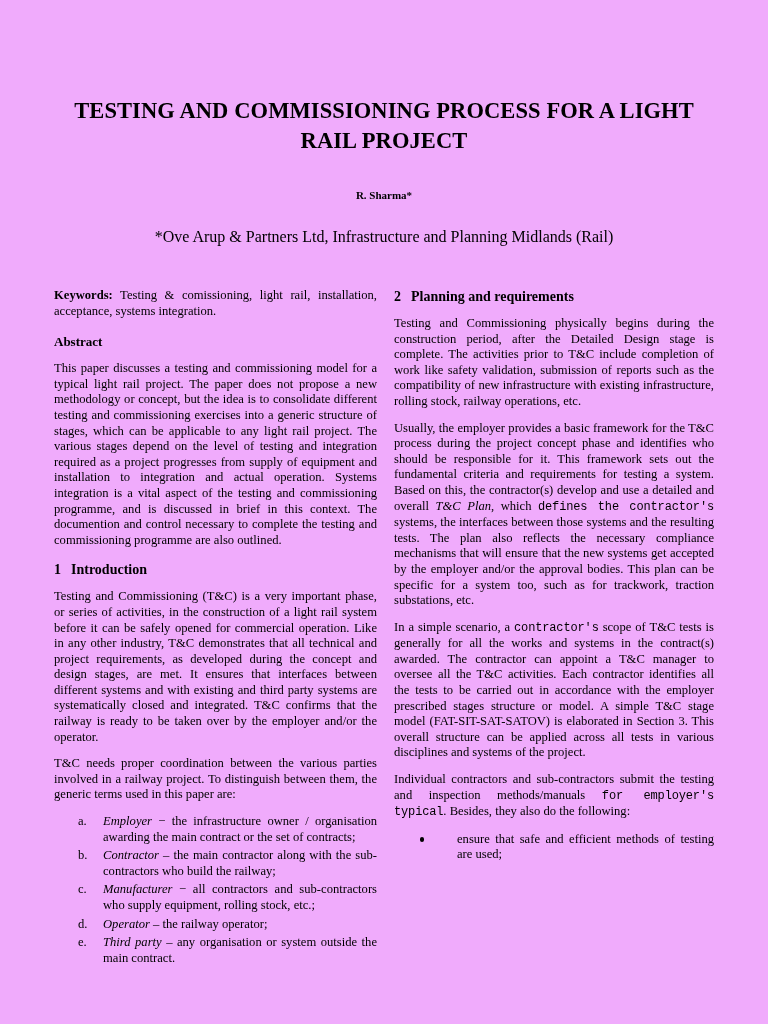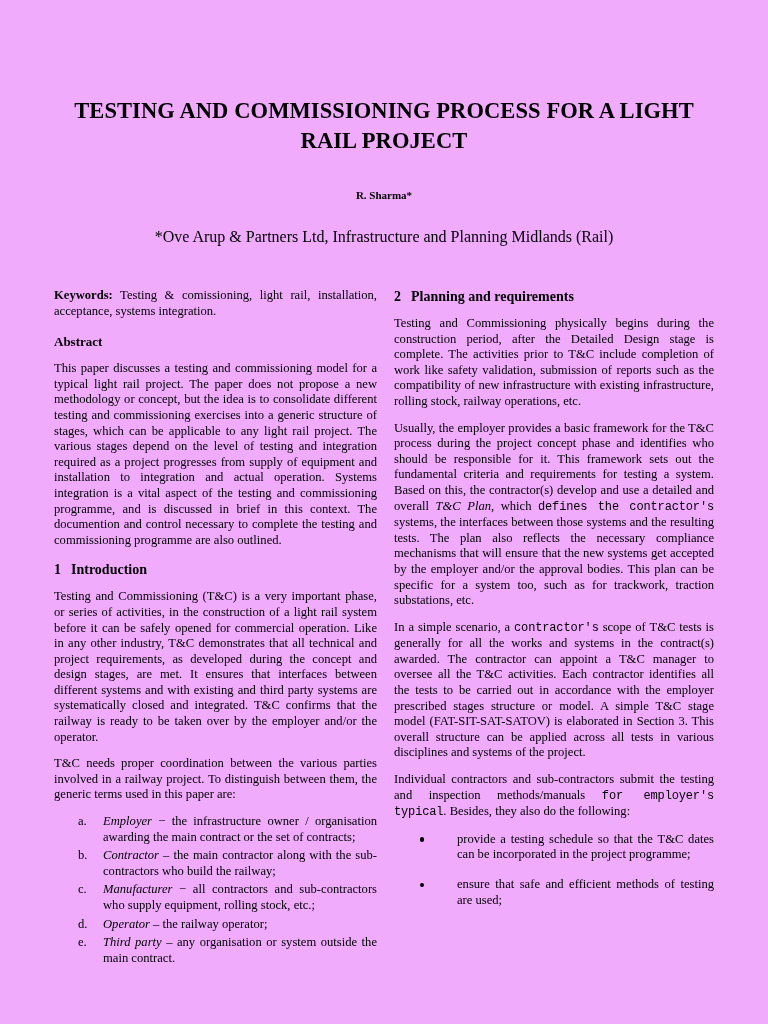--- a/index.html
+++ b/index.html
@@ -207,21 +207,18 @@
     <p class="para">Testing and Commissioning physically begins during the construction period, after the Detailed Design stage is complete. The activities prior to T&amp;C include completion of work like safety validation, submission of reports such as the compatibility of new infrastructure with existing infrastructure, rolling stock, railway operations, etc.</p>
 
     <p class="para"><span>Usually, the employer provides a basic framework for the T&amp;C process during the project concept phase and identifies who should be responsible for it. This framework sets out the fundamental criteria and requirements for testing a system. Based on this, the contractor(s) develop and use a detailed and overall </span><em class="it">T&amp;C Plan</em><span>, which </span><span class="mono">defines the contractor's</span><span> systems, the interfaces between those systems and the resulting tests. The plan also reflects the necessary compliance mechanisms that will ensure that the new systems get accepted by the employer and/or the approval bodies. This plan can be specific for a system too, such as for trackwork, traction substations, etc.</span></p>
 
     <p class="para"><span>In a simple scenario, a </span><span class="mono">contractor's</span><span> scope of T&amp;C tests is generally for all the works and systems in the contract(s) awarded. The contractor can appoint a T&amp;C manager to oversee all the T&amp;C activities. Each contractor identifies all the tests to be carried out in accordance with the employer prescribed stages structure or model. A simple T&amp;C stage model (FAT-SIT-SAT-SATOV) is elaborated in Section 3. This overall structure can be applied across all tests in various disciplines and systems of the project.</span></p>
 
     <p class="para"><span>Individual contractors and sub-contractors submit the testing and inspection methods/manuals </span><span class="mono">for employer's typical</span><span>. Besides, they also do the following:</span></p>
 
     <ul class="bullet-list">
       <li>
-        <span class="bullet"></span><span>provide a testing schedule so that the T&amp;C dates can be incorporated in the project programme;</span>
-      </li>
-      <li>
         <span class="bullet"></span><span>ensure that safe and efficient methods of testing are used;</span>
       </li>
     </ul>
   </div>
 
 </div>
 
 </body></html>

